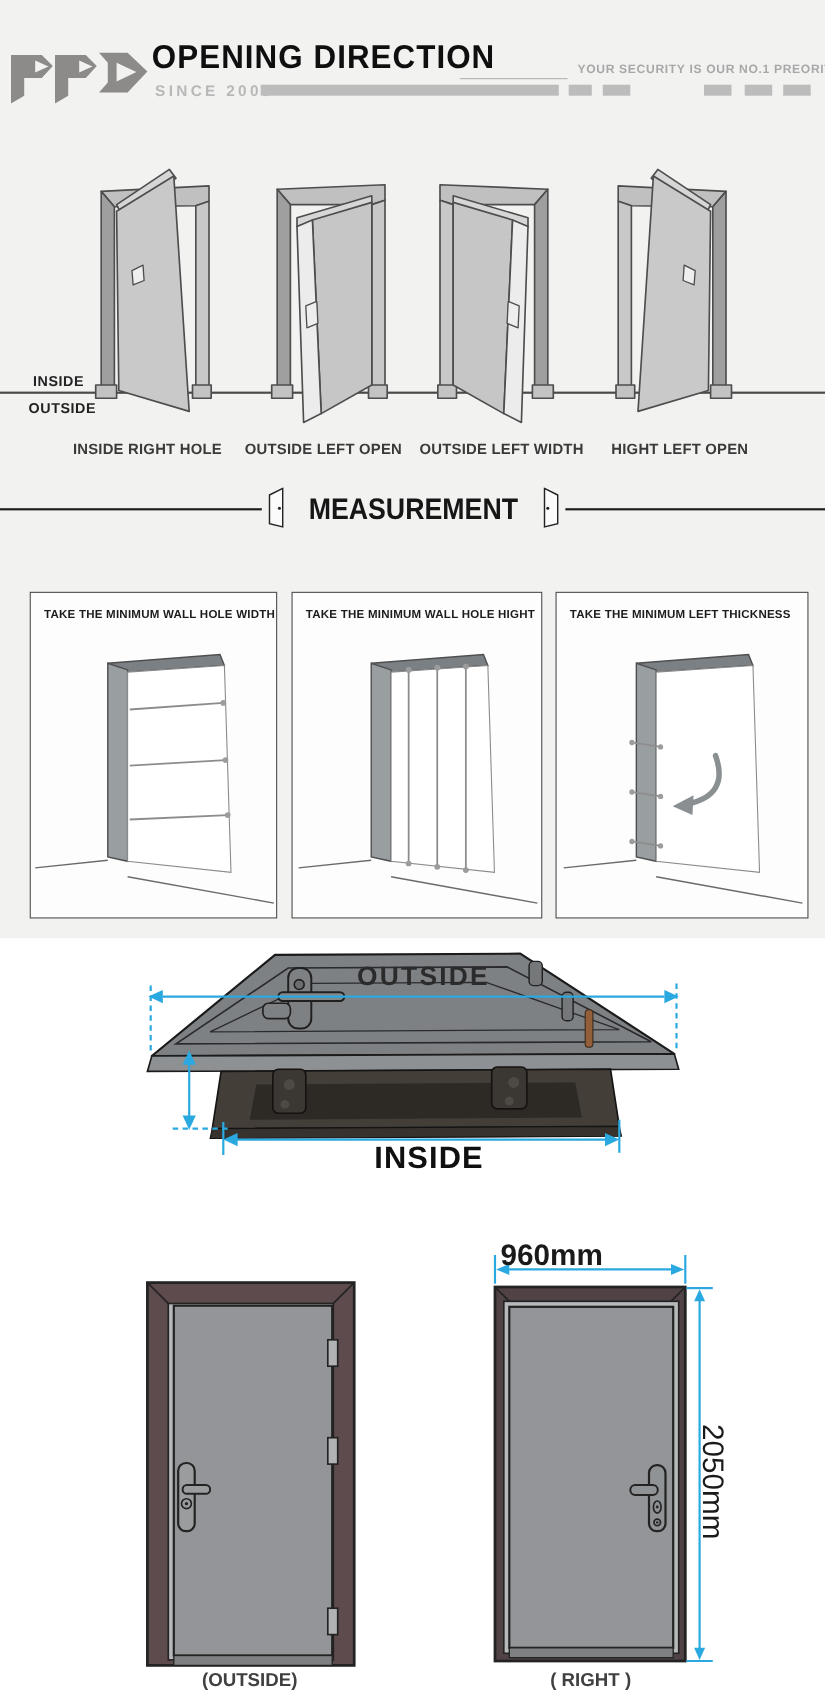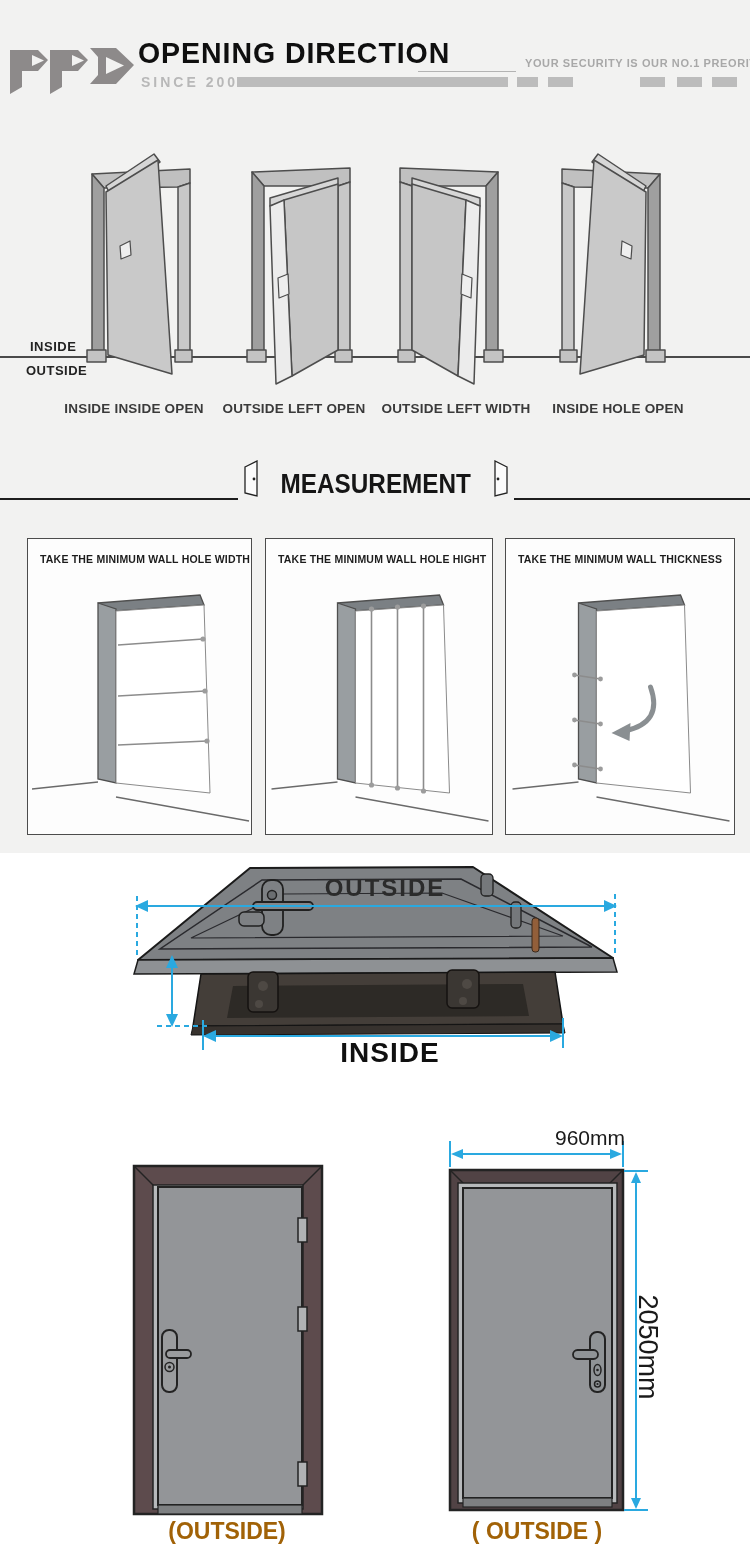--- a/index.html
+++ b/index.html
@@ -22,38 +22,38 @@
   .slogan-line{position:absolute;left:418px;top:71px;width:98px;height:1px;background:#b3b3b3}
   .bar{position:absolute;top:77px;height:10px;background:#bcbcbc}
 
   
   .ground-line{position:absolute;left:0;top:356px;width:750px;height:2px;background:#4a4a4a}
   .side-label{position:absolute;font-size:13px;font-weight:700;color:#232323;letter-spacing:.5px}
   .door-label{position:absolute;top:401px;font-size:13.5px;font-weight:700;color:#3a3a3a;text-align:center;white-space:nowrap;letter-spacing:.2px}
   .door-svg{position:absolute;top:128px;width:160px;height:265px}
 
   
-  .meas-divider{position:absolute;left:0;top:454px;width:750px;height:46px;display:flex;align-items:flex-end}
+  .meas-divider{position:absolute;left:0;top:440px;width:750px;height:46px;display:flex;align-items:center}
   .meas-line{height:2px;background:#1e1e1e}
   .meas-title{font-size:27px;font-weight:800;color:#161616;letter-spacing:0;transform:scaleX(.9);white-space:nowrap;margin:0 6px}
   .meas-icon{flex:0 0 auto;margin:0 4px}
 
   
   .mbox{position:absolute;top:538px;height:297px;background:#fdfdfd;border:1.5px solid #4c4c4c}
   .mbox-caption{position:absolute;left:12px;top:14px;font-size:10.5px;font-weight:700;color:#1c1c1c;letter-spacing:.2px;white-space:nowrap}
   .mbox svg{position:absolute;left:0;top:36px}
 
   
   .cs-outside{position:absolute;left:300px;top:874px;width:170px;text-align:center;font-size:24px;font-weight:800;letter-spacing:2px;color:#2b2b2b}
   .cs-inside{position:absolute;left:305px;top:1037px;width:170px;text-align:center;font-size:28px;font-weight:800;letter-spacing:1px;color:#101010}
 
   
-  .dim-w{position:absolute;left:455px;top:1126px;width:170px;text-align:right;font-size:21px;font-weight:400;color:#1a1a1a}
+  .dim-w{position:absolute;left:455px;top:1126px;width:170px;text-align:left;font-size:27px;font-weight:700;color:#1a1a1a}
   .dim-h{position:absolute;left:588px;top:1332px;width:120px;height:30px;text-align:center;font-size:27px;font-weight:500;color:#1a1a1a;transform:rotate(90deg)}
-  .bottom-label{position:absolute;top:1518px;width:180px;text-align:center;font-size:23px;font-weight:800;color:#a16207;white-space:nowrap}
+  .bottom-label{position:absolute;top:1518px;width:180px;text-align:center;font-size:17px;font-weight:800;color:#404040;white-space:nowrap}
 
   .cyan-s{stroke:var(--accent);fill:none}
   .cyan-f{fill:var(--accent);stroke:none}
   .frame-f{fill:var(--frame-brown)}
   .frame-fd{fill:var(--frame-brown-dark)}
   .panel-f{fill:var(--panel-gray)}
 </style>
 </head>
 <body>
 
@@ -134,24 +134,24 @@
       <polygon points="38,46 50,60 50,229 38,229" fill="#9f9f9f"></polygon>
       <polygon points="124,59 136,55 136,229 124,229" fill="#c8c8c8"></polygon>
       <rect x="33" y="222" width="19" height="12" fill="#c3c3c3"></rect>
       <rect x="121" y="222" width="17" height="12" fill="#c3c3c3"></rect>
       <polygon points="52,58 100,26 106,34 56,66" fill="#d6d6d6"></polygon>
       <polygon points="52,64 104,32 118,246 54,227" fill="#c9c9c9"></polygon>
       <polygon points="66,118 76,113 77,127 67,131" fill="#eeeeee" stroke-width="1.2"></polygon>
     </g>
   </svg>
 
-  <div class="door-label" style="left:54px;width:160px">INSIDE INSIDE OPEN</div>
+  <div class="door-label" style="left:54px;width:160px">INSIDE RIGHT HOLE</div>
   <div class="door-label" style="left:214px;width:160px">OUTSIDE LEFT OPEN</div>
   <div class="door-label" style="left:376px;width:160px">OUTSIDE LEFT WIDTH</div>
-  <div class="door-label" style="left:538px;width:160px">INSIDE HOLE OPEN</div>
+  <div class="door-label" style="left:538px;width:160px">HIGHT LEFT OPEN</div>
 
   <div class="meas-divider">
     <div class="meas-line" style="flex:0 0 238px"></div>
     <svg class="meas-icon" width="18" height="40" viewBox="0 0 18 40">
       <polygon points="3,7 15,1 15,36 3,33" fill="#fbfbfb" stroke="#222" stroke-width="1.3"></polygon>
       <circle cx="12" cy="19" r="1.4" fill="#222"></circle>
     </svg>
     <div class="meas-title">MEASUREMENT</div>
     <svg class="meas-icon" width="18" height="40" viewBox="0 0 18 40">
       <polygon points="15,7 3,1 3,36 15,33" fill="#fbfbfb" stroke="#222" stroke-width="1.3"></polygon>
@@ -203,21 +203,21 @@
       </g>
       <g fill="#9c9c9c">
         <circle cx="175" cy="64" r="2.6"></circle>
           <circle cx="177" cy="116" r="2.6"></circle>
           <circle cx="179" cy="166" r="2.6"></circle>
       </g>
     </svg>
   </div>
 
   <div class="mbox" style="left:505px;width:230px">
-    <div class="mbox-caption">TAKE THE MINIMUM WALL THICKNESS</div>
+    <div class="mbox-caption">TAKE THE MINIMUM LEFT THICKNESS</div>
     <svg width="230" height="255" viewBox="0 0 225 255">
       <g stroke="#6a6a6a" stroke-width="1.3" fill="none">
         <polyline points="4,214 70,207"></polyline>
         <polyline points="88,222 221,246"></polyline>
       </g>
       <polygon points="70,28 172,20 176,30 88,36" fill="#7b8084" stroke="#4f4f4f" stroke-width="1.3"></polygon>
       <polygon points="70,28 88,34 88,208 70,204" fill="#999ea1" stroke="#4f4f4f" stroke-width="1.3"></polygon>
       <polygon points="88,36 176,30 182,218 88,208" fill="#ffffff" stroke="#8b8b8b" stroke-width="1"></polygon>
       <g stroke="#8c8c8c" stroke-width="1.6">
         <line x1="66" y1="100" x2="92" y2="104"></line>
@@ -327,14 +327,14 @@
     <g class="cyan-s" stroke-width="2">
       <line x1="184" y1="46" x2="208" y2="46"></line>
       <line x1="184" y1="385" x2="208" y2="385"></line>
       <line x1="196" y1="56" x2="196" y2="375"></line>
     </g>
     <polygon class="cyan-f" points="196,47 191,58 201,58"></polygon>
     <polygon class="cyan-f" points="196,384 191,373 201,373"></polygon>
   </svg>
   <div class="dim-w">960mm</div>
   <div class="dim-h">2050mm</div>
-  <div class="bottom-label" style="left:447px">( OUTSIDE )</div>
+  <div class="bottom-label" style="left:447px">( RIGHT )</div>
 </div>
 
 </body></html>

